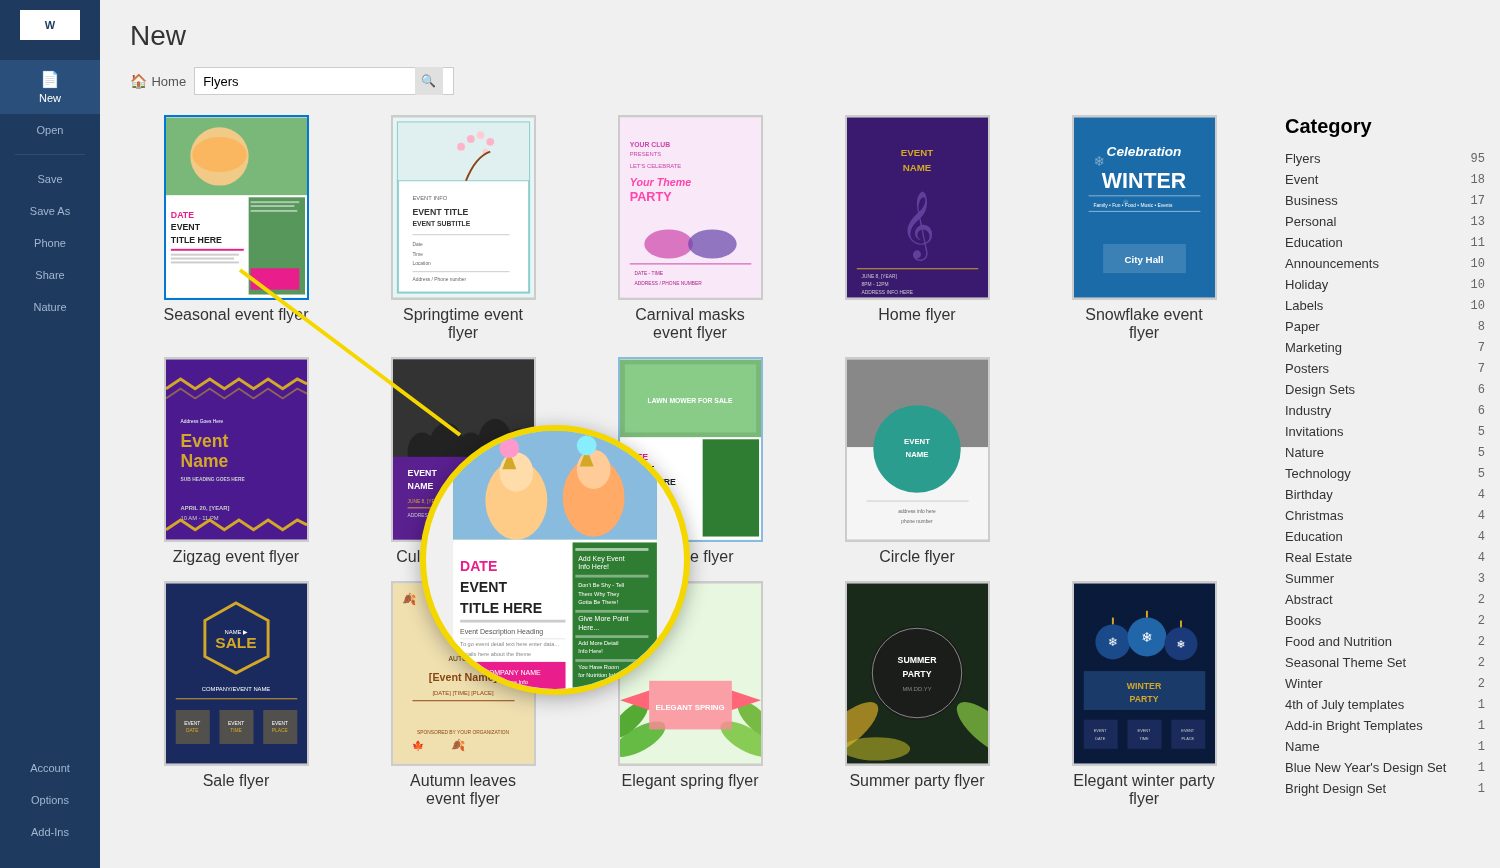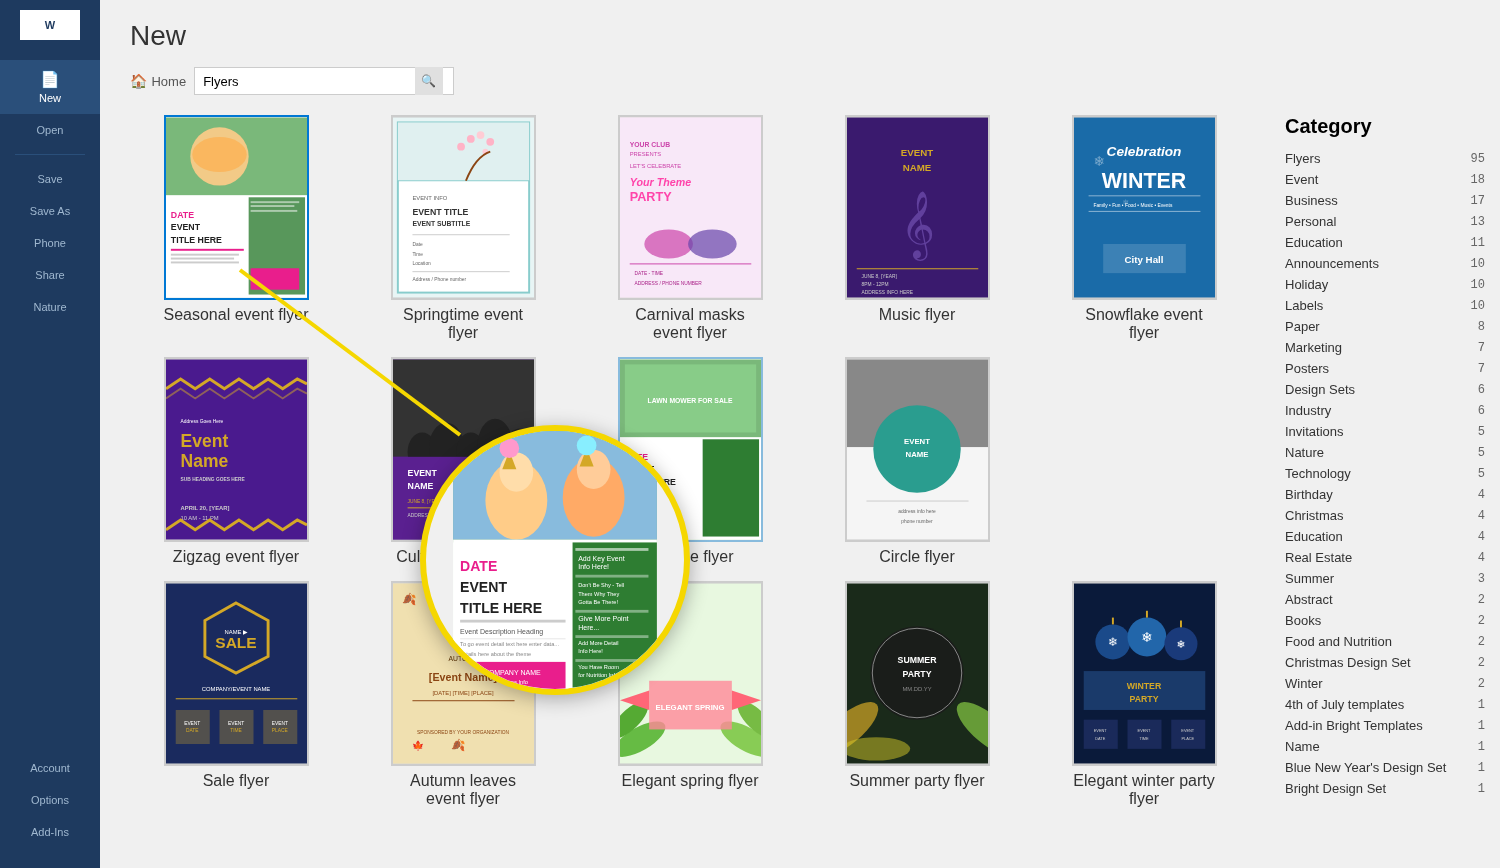--- a/index.html
+++ b/index.html
@@ -348,21 +348,21 @@
               <text x="72" y="40" fill="#d4a827" font-size="10" font-weight="bold" text-anchor="middle">EVENT</text>
               <text x="72" y="55" fill="#d4a827" font-size="10" font-weight="bold" text-anchor="middle">NAME</text>
 
               <text x="55" y="130" fill="#8866cc" font-size="60" opacity="0.5">𝄞</text>
               <rect x="10" y="155" width="125" height="1" fill="#d4a827"></rect>
               <text x="15" y="165" fill="#ccc" font-size="5">JUNE 8, [YEAR]</text>
               <text x="15" y="173" fill="#ccc" font-size="5">8PM - 12PM</text>
               <text x="15" y="181" fill="#ccc" font-size="5">ADDRESS INFO HERE</text>
             </svg>
           </div>
-          <span class="template-label">Music flyer</span>
+          <span class="template-label">Home flyer</span>
         </div>
 
         <div class="template-item">
           <div class="template-thumb">
             <svg class="template-svg" viewBox="0 0 145 185" xmlns="http://www.w3.org/2000/svg">
               <rect width="145" height="185" fill="#1a6ba8"></rect>
 
               <text x="20" y="50" fill="#fff" font-size="14" opacity="0.4">❄</text>
               <text x="100" y="70" fill="#fff" font-size="10" opacity="0.3">❄</text>
               <text x="50" y="90" fill="#fff" font-size="8" opacity="0.3">❄</text>
@@ -725,21 +725,21 @@
           </div>
           <div class="category-item">
             <span>Books</span>
             <span class="category-count">2</span>
           </div>
           <div class="category-item">
             <span>Food and Nutrition</span>
             <span class="category-count">2</span>
           </div>
           <div class="category-item">
-            <span>Christmas Design Set</span>
+            <span>Seasonal Theme Set</span>
             <span class="category-count">2</span>
           </div>
           <div class="category-item">
             <span>Winter</span>
             <span class="category-count">2</span>
           </div>
           <div class="category-item">
             <span>4th of July templates</span>
             <span class="category-count">1</span>
           </div>

